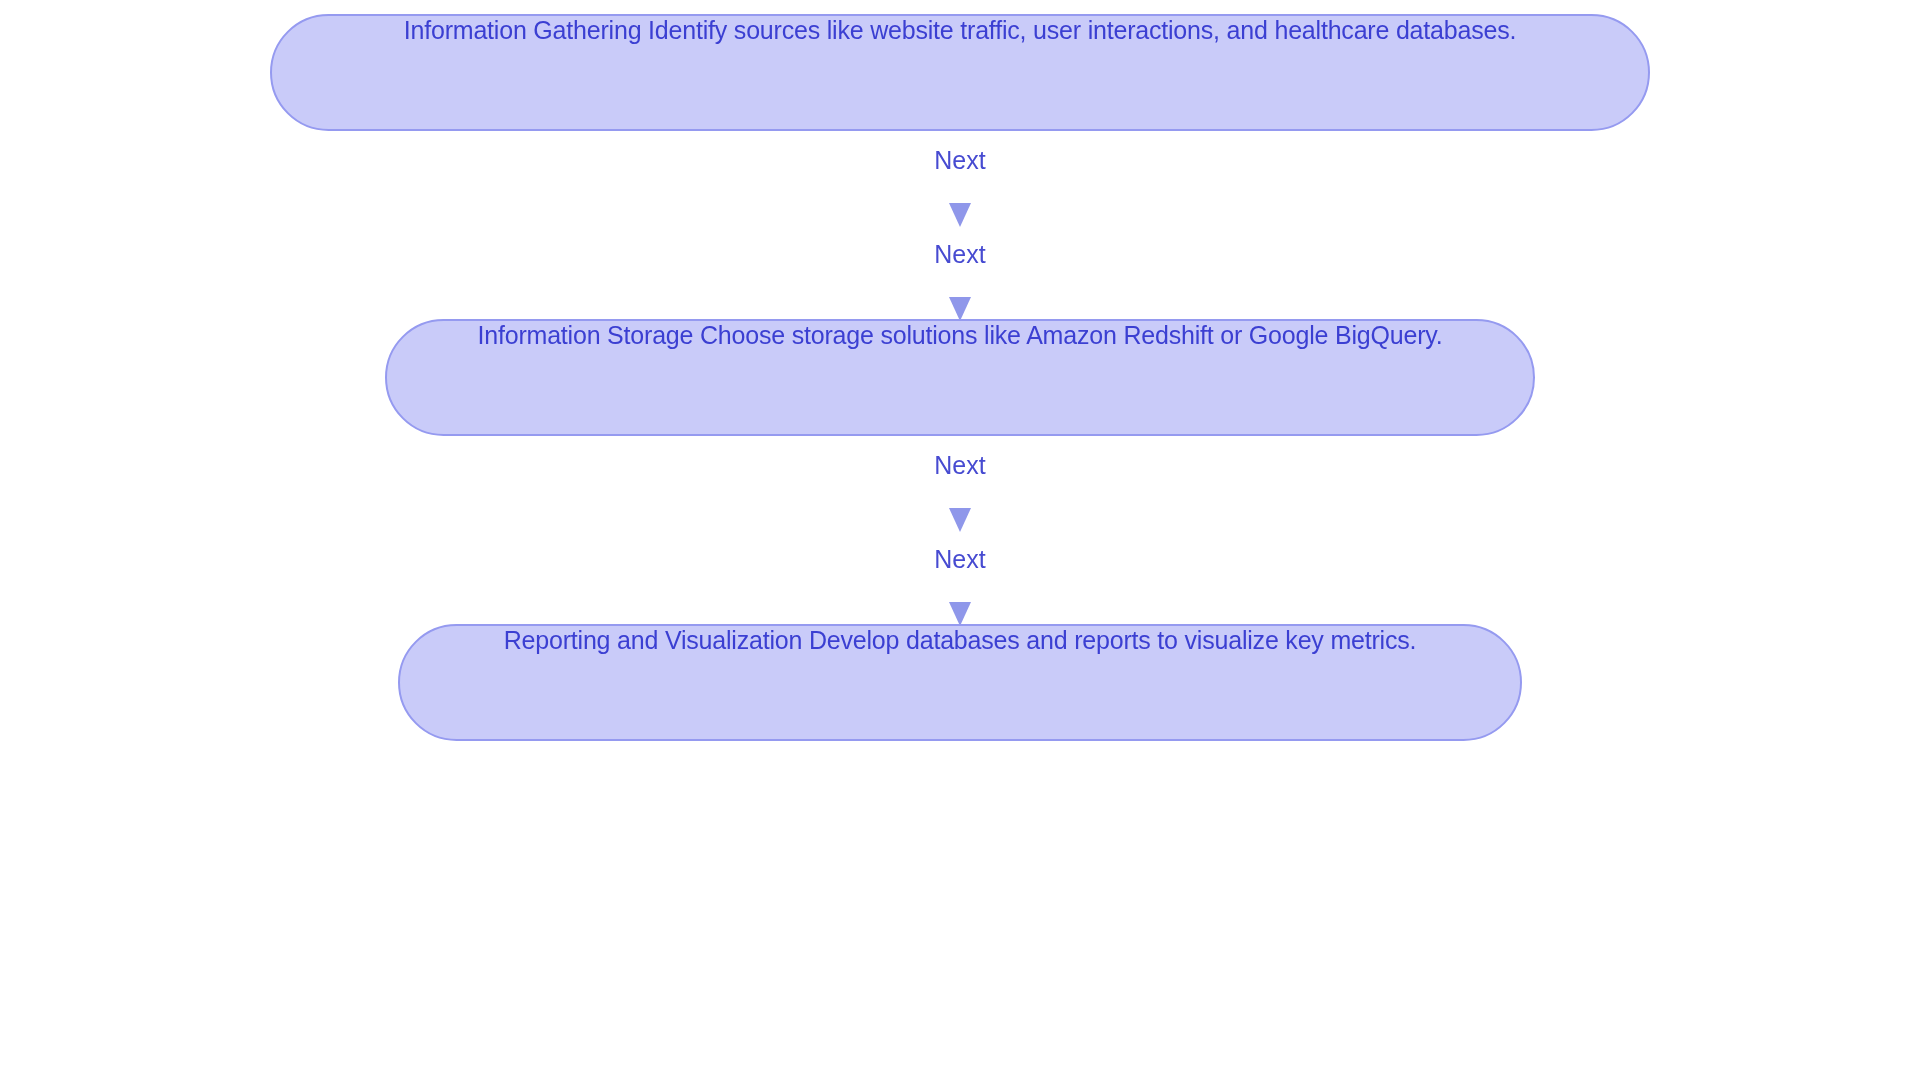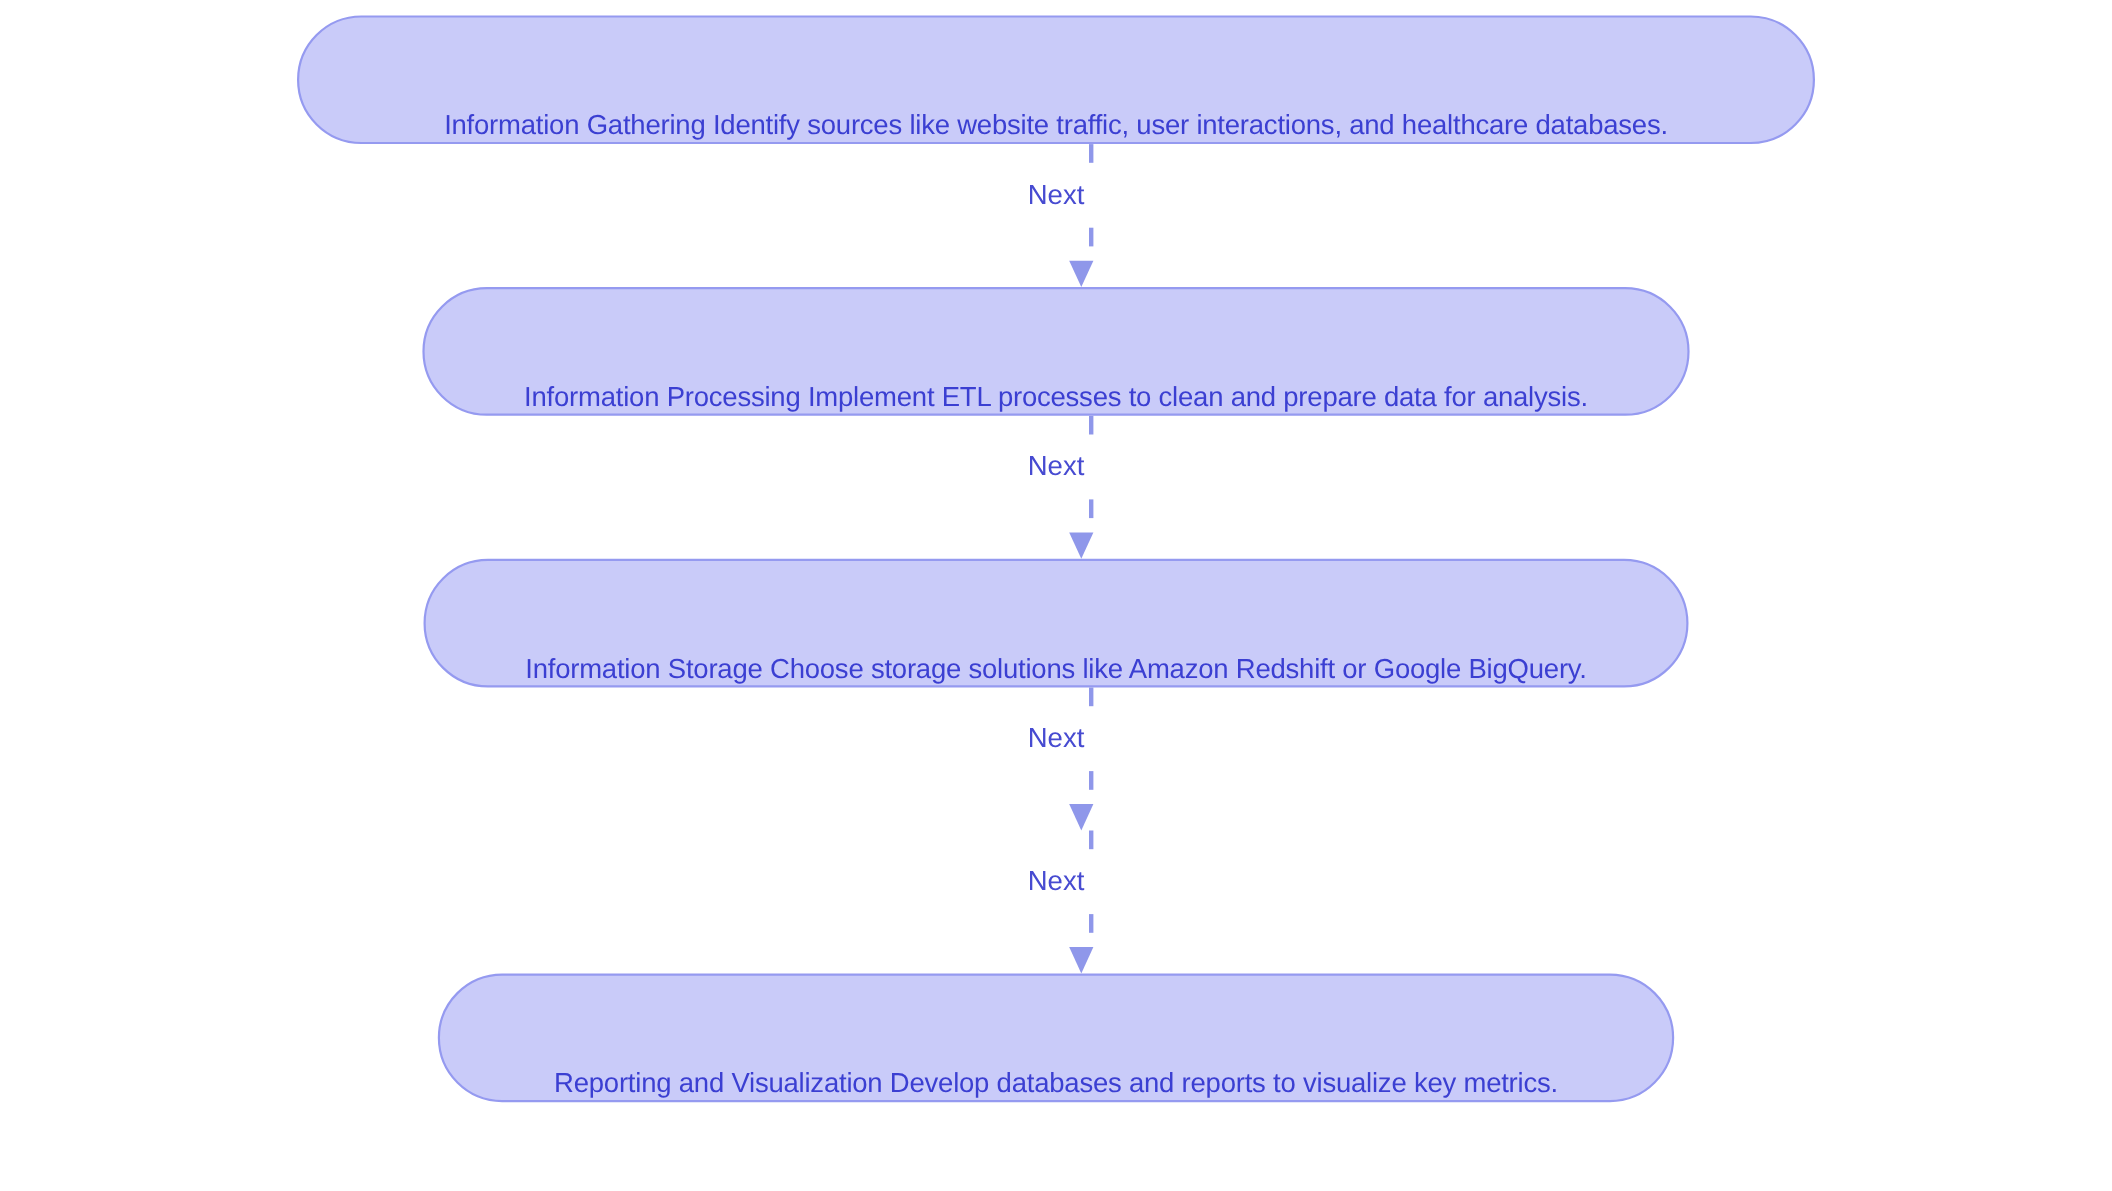--- a/index.html
+++ b/index.html
@@ -27,40 +27,40 @@
     align-items: center;
     padding-top: 14px;
   }
   .node {
     flex: none;
     height: 117px;
     border-radius: 58.5px;
     background: var(--node-fill);
     border: 2px solid var(--node-border);
     display: flex;
-    align-items: flex-end;
+    align-items: flex-start;
     justify-content: center;
     white-space: nowrap;
   }
   .node-1 { width: 1380px; }
   .node-2 { width: 1152px; }
   .node-3 { width: 1150px; }
   .node-4 { width: 1258px; }
   .node-5 { width: 1124px; }
   .node-text {
     font-size: 25px;
     letter-spacing: -0.2px;
     color: var(--node-text);
   }
   .connector {
     flex: none;
-    height: 130px;
+    height: 94px;
     display: flex;
     flex-direction: column;
-    align-items: flex-end;
+    align-items: center;
     gap: 13px;
   }
   .edge-line {
     width: 4px;
     flex: 1 1 auto;
     background: var(--edge-line);
   }
   .edge-label {
     flex: none;
     background: var(--canvas-bg);
@@ -87,23 +87,20 @@
     <span class="node-text">Information Gathering Identify sources like website traffic, user interactions, and healthcare databases.</span>
   </div>
 
   <div class="connector">
     <div class="edge-line"></div>
     <div class="edge-label">Next</div>
     <div class="edge-line"></div>
     <div class="arrow-head"></div>
   </div>
 
-  <div class="node node-2">
-    <span class="node-text">Information Processing Implement ETL processes to clean and prepare data for analysis.</span>
-  </div>
 
   <div class="connector">
     <div class="edge-line"></div>
     <div class="edge-label">Next</div>
     <div class="edge-line"></div>
     <div class="arrow-head"></div>
   </div>
 
   <div class="node node-3">
     <span class="node-text">Information Storage Choose storage solutions like Amazon Redshift or Google BigQuery.</span>

